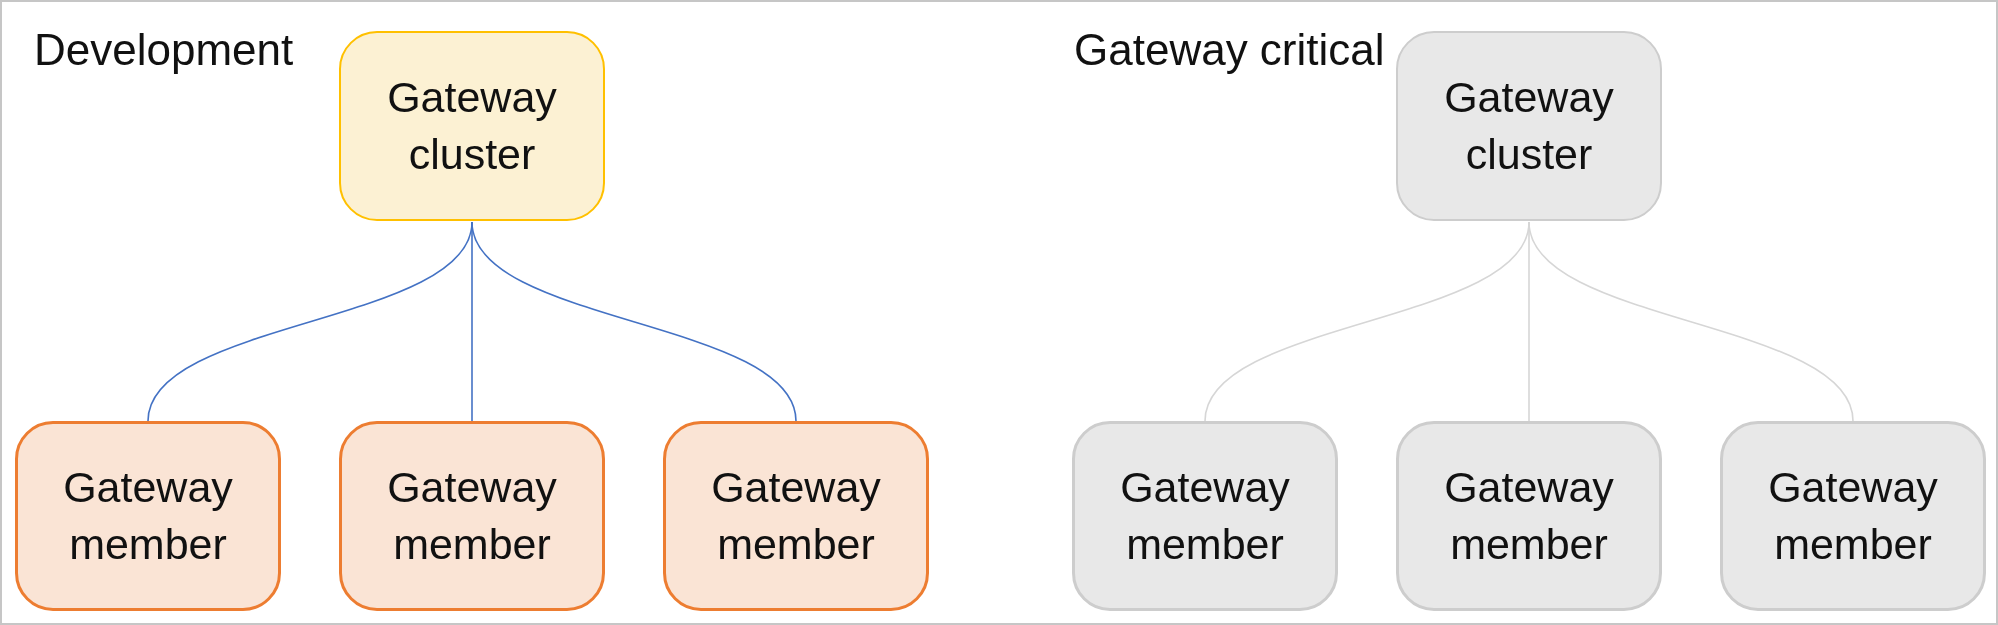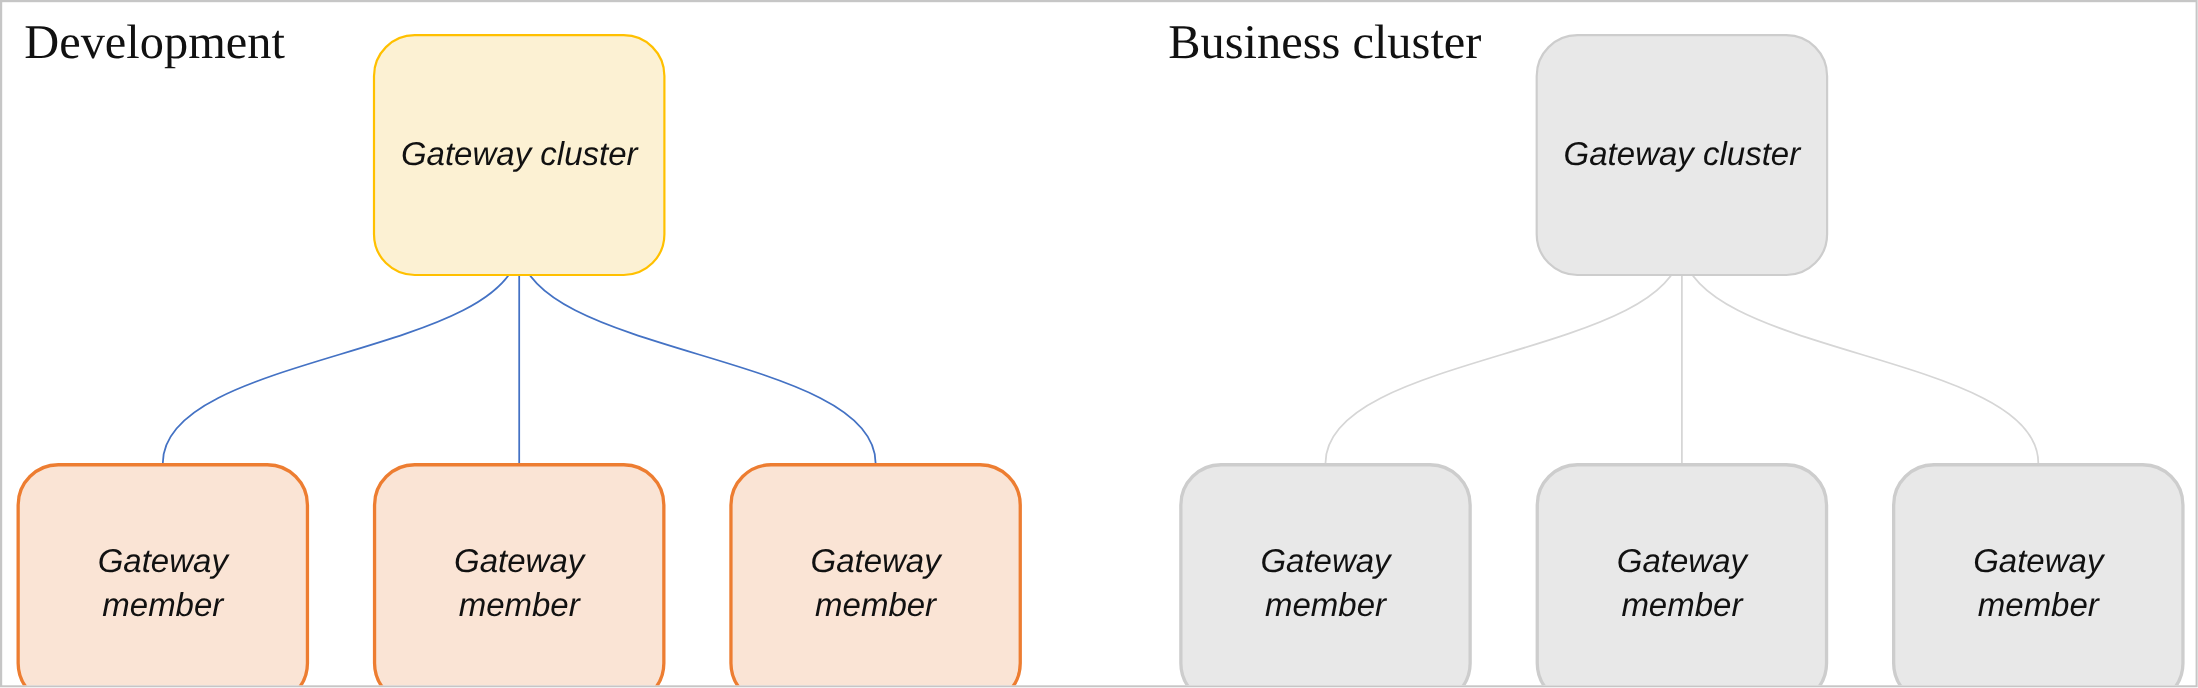--- a/index.html
+++ b/index.html
@@ -13,58 +13,56 @@
     width: 1998px;
     height: 625px;
     box-sizing: border-box;
     background: var(--canvas-bg, #ffffff);
     border: 2px solid var(--canvas-border, #c6c6c6);
     overflow: hidden;
   }
   .section-title {
     position: absolute;
     top: 7px;
-    margin: 4px;
+    margin: 16px;
     font-size: 44px;
     font-weight: 400;
     color: var(--text-color, #111111);
     letter-spacing: 0px;
     white-space: nowrap;
-    font-family: Liberation Serif, serif;
   }
   .section-title.dev { left: 16px; }
   .section-title.biz { left: 1056px; }
   .connectors {
     position: absolute;
     left: 0;
     top: 0;
     width: 1998px;
     height: 625px;
     pointer-events: none;
   }
   .connectors path {
     fill: none;
     stroke: var(--connector, #888888);
     stroke-width: 1.6;
   }
   .node {
     position: absolute;
     width: 266px;
-    height: 220px;
+    height: 190px;
     box-sizing: border-box;
     border-radius: 38px;
     display: flex;
     align-items: center;
     justify-content: center;
     text-align: center;
-    font-size: 30px;
+    font-size: 43px;
     line-height: 1.33;
     color: var(--text-color, #111111);
     padding: 0 22px;
-    font-style: italic;
   }
   .node.cluster {
     background: var(--cluster-fill);
     border: 2.5px solid var(--cluster-border);
   }
   .node.member {
     background: var(--member-fill);
     border: 3px solid var(--member-border);
     justify-content: center;
   }
@@ -101,21 +99,21 @@
     </div>
     <div class="node member pos-l-m2">
       <span>Gateway member</span>
     </div>
     <div class="node member pos-l-m3">
       <span>Gateway member</span>
     </div>
   </section>
 
   <section style="--cluster-fill: #e8e8e8; --cluster-border: #cdcdcd; --member-fill: #e8e8e8; --member-border: #cdcdcd; --connector: #d6d6d6;">
-    <h2 class="section-title biz">Business cluster</h2>
+    <h2 class="section-title biz">Gateway critical</h2>
 
     <svg class="connectors" viewBox="0 0 1998 625">
       <path d="M 1527 220 C 1527 322, 1203 318, 1203 419"></path>
       <path d="M 1527 220 L 1527 419"></path>
       <path d="M 1527 220 C 1527 322, 1851 318, 1851 419"></path>
     </svg>
 
     <div class="node cluster pos-r-cluster">
       <span>Gateway cluster</span>
     </div>

